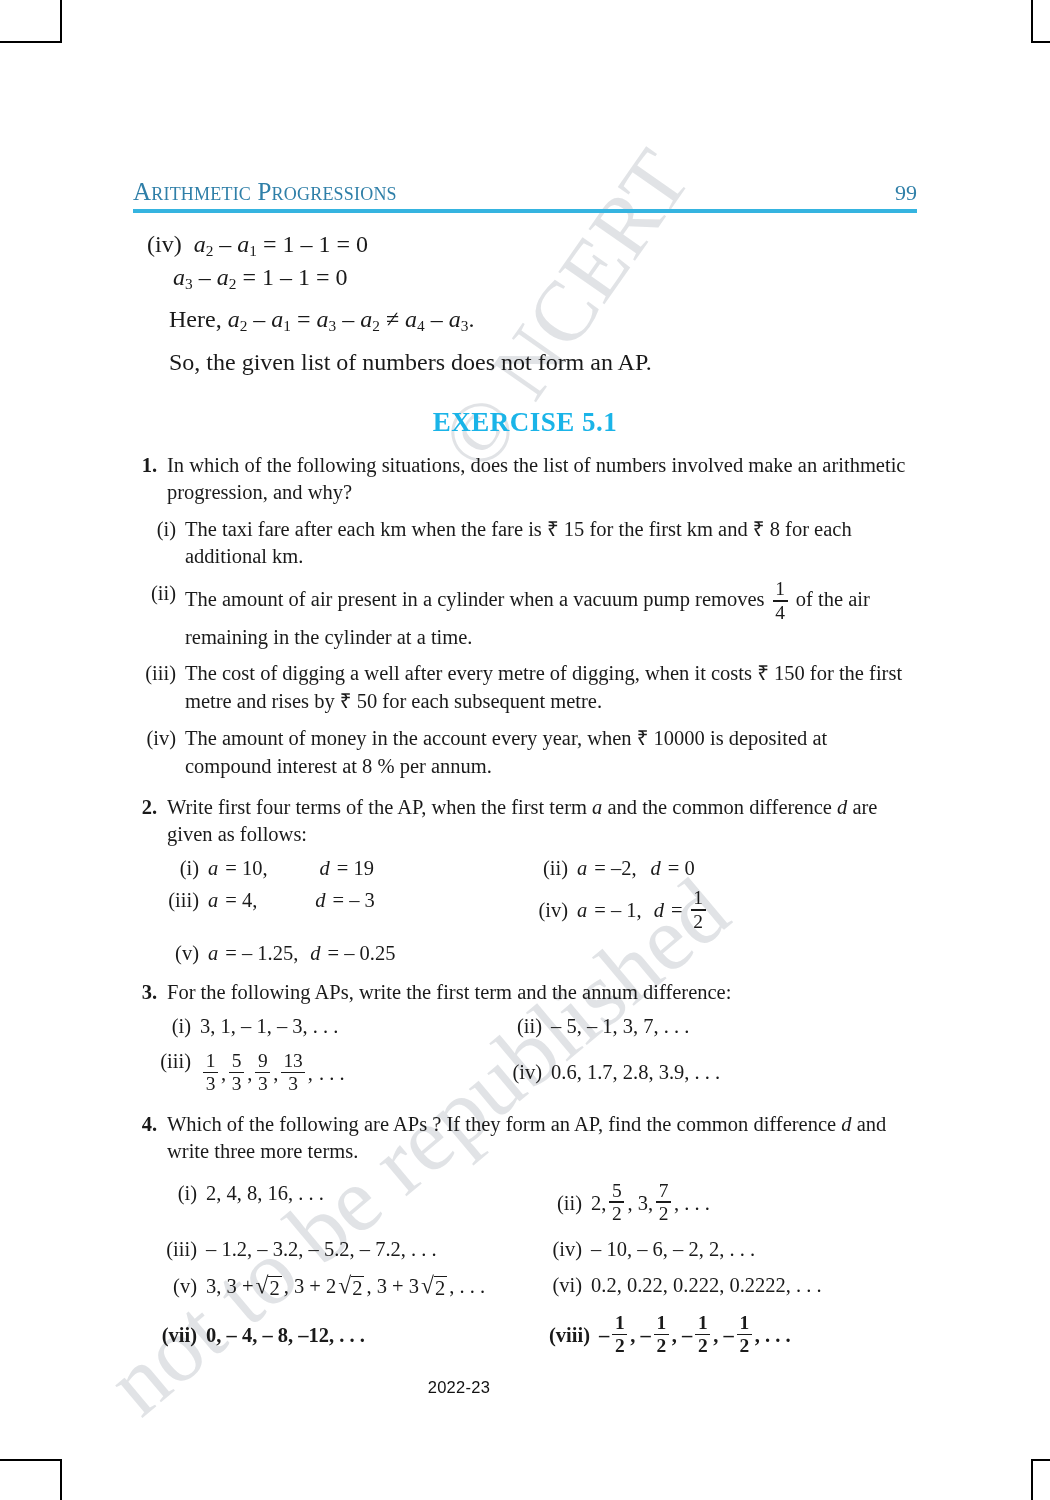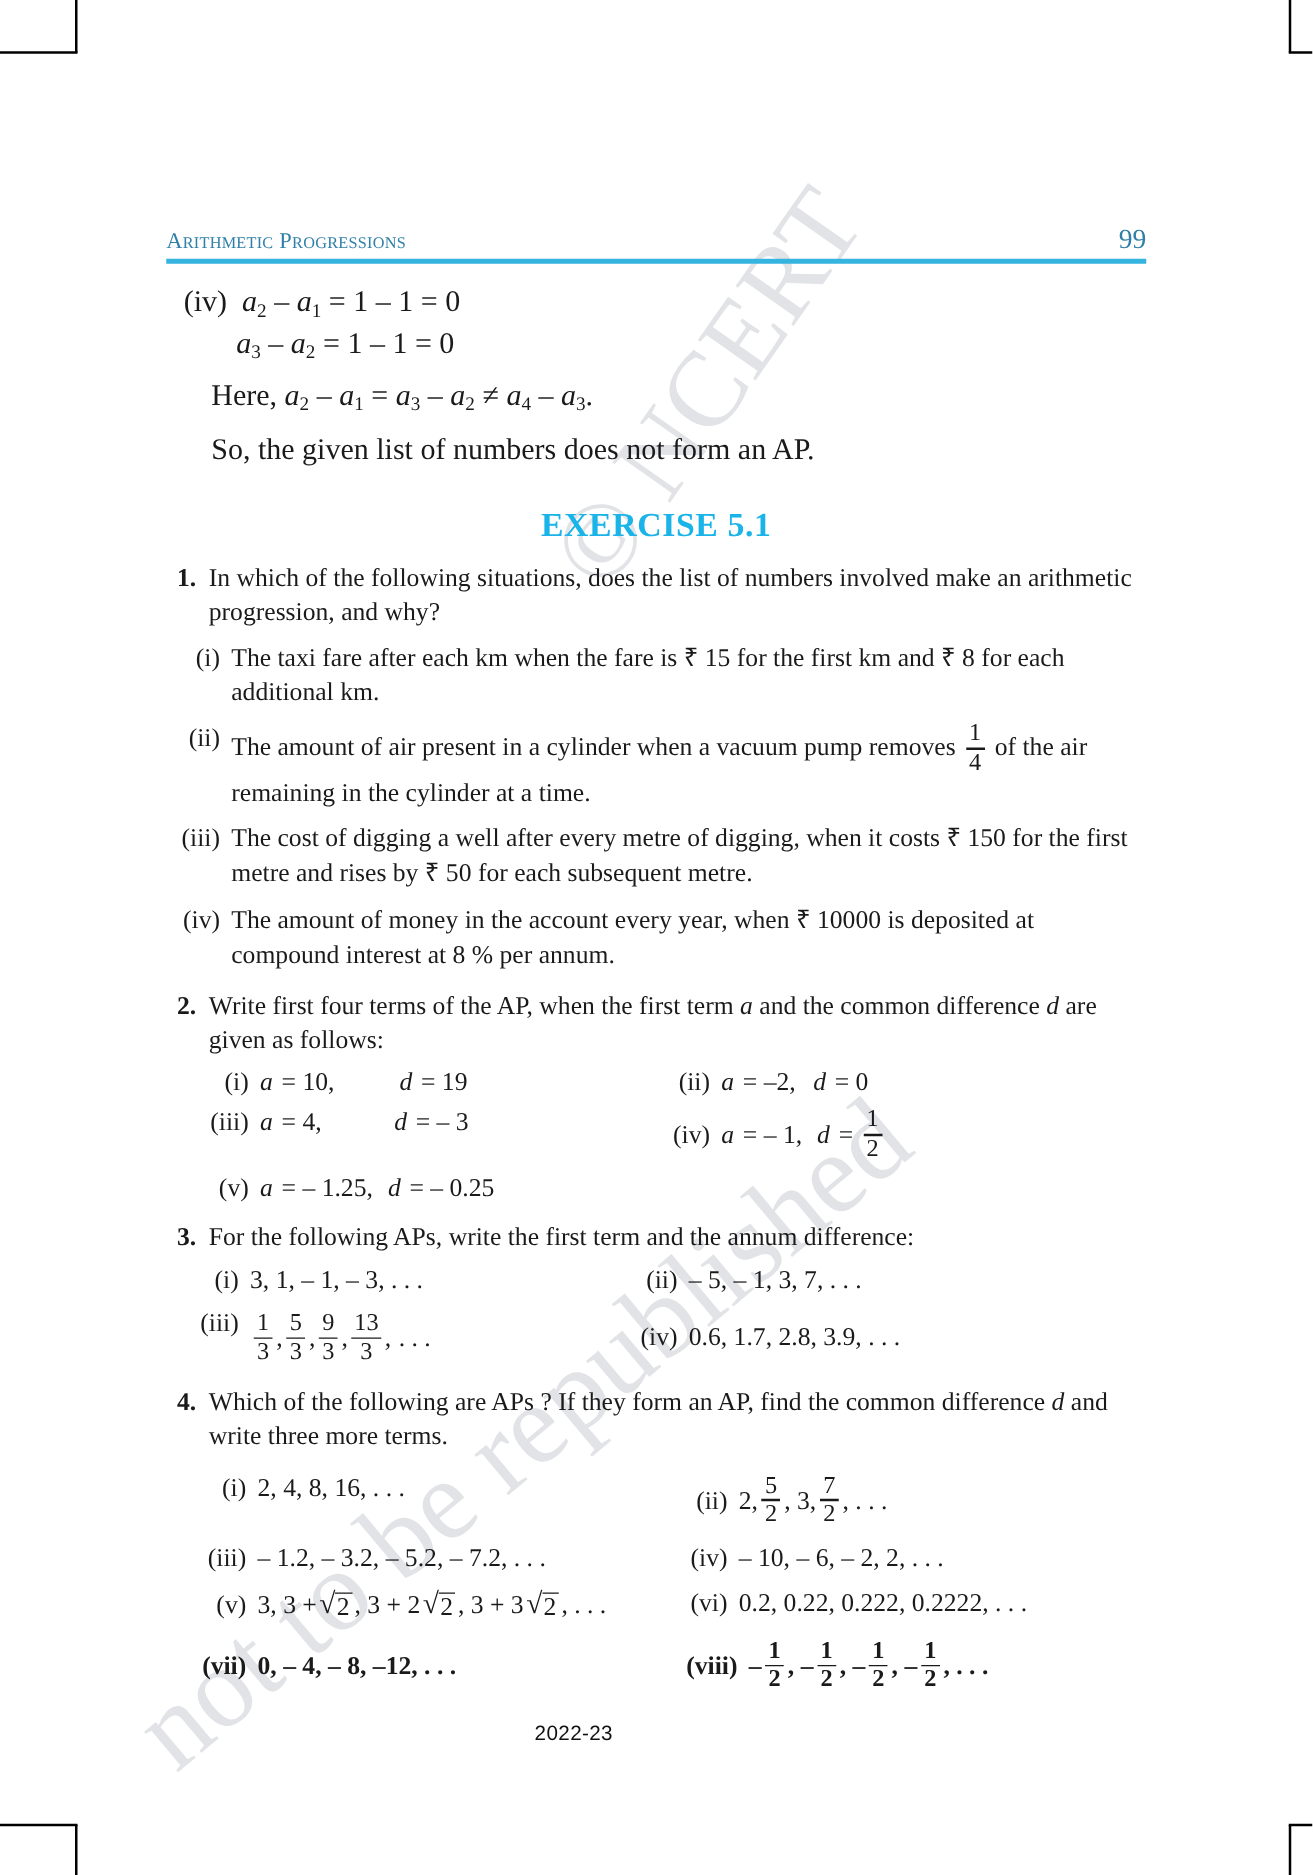--- a/index.html
+++ b/index.html
@@ -73,41 +73,41 @@
 
   
   .runhead {
     display: flex;
     align-items: baseline;
     justify-content: space-between;
   }
   .runhead-title {
     color: #2f7fa8;
     font-variant: small-caps;
-    font-size: 18px;
+    font-size: 25px;
     letter-spacing: .2px;
     font-weight: 400;
   }
   .runhead-page {
     color: #2f7fa8;
     font-size: 22px;
     font-weight: 400;
   }
   .rule {
     margin-top: 3px;
     height: 4px;
     background: #35b4e0;
     width: 100%;
   }
 
   
   .pre-block { margin-top: 16px; font-size: 24px; line-height: 1.33; }
   .eq-line { white-space: nowrap; }
   .eq-line.indent1 { margin-left: 14px; }
-  .eq-line.indent2 { margin-left: 56px; }
+  .eq-line.indent2 { margin-left: 40px; }
   .sentence { font-size: 24px; margin-top: 4px; }
   .sentence.sp { margin-top: 10px; margin-left: 36px; }
 
   i.v { font-style: italic; }
   sub { font-size: .64em; vertical-align: -.28em; }
 
   
   .ex-head {
     text-align: center;
     color: #1ab4e8;

